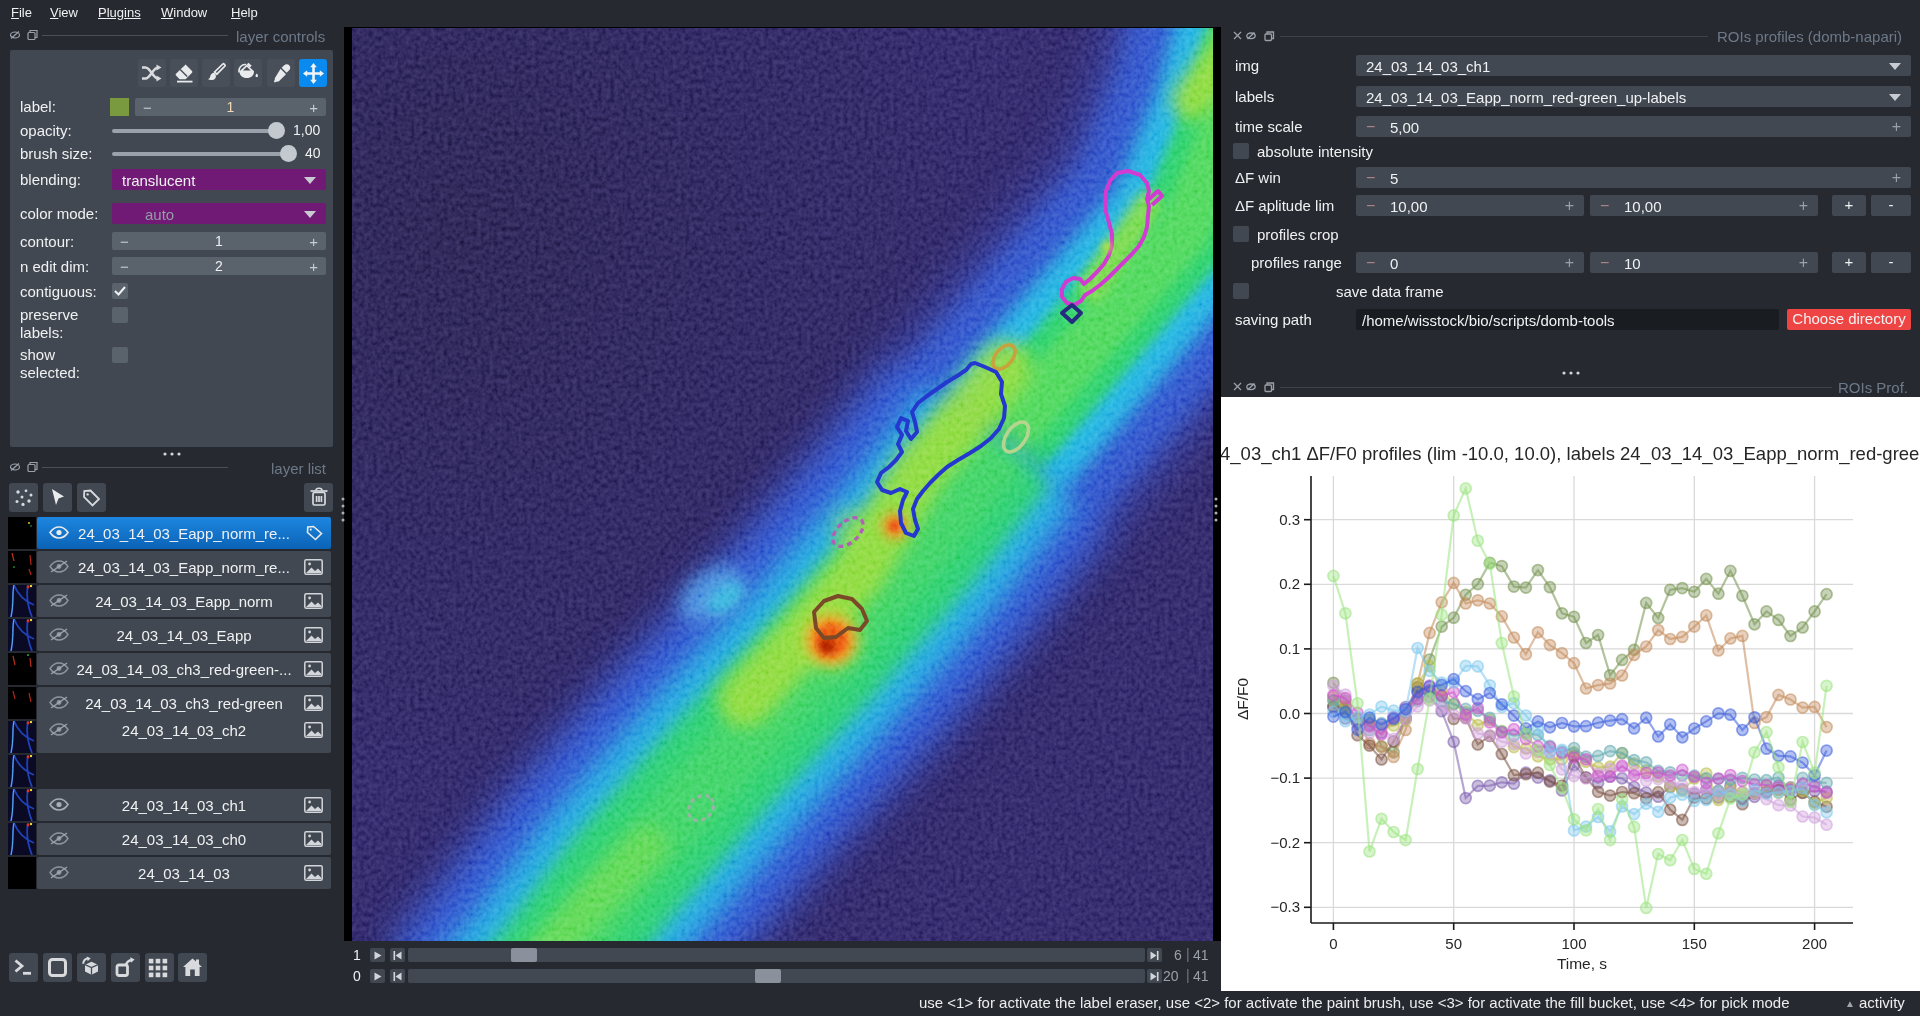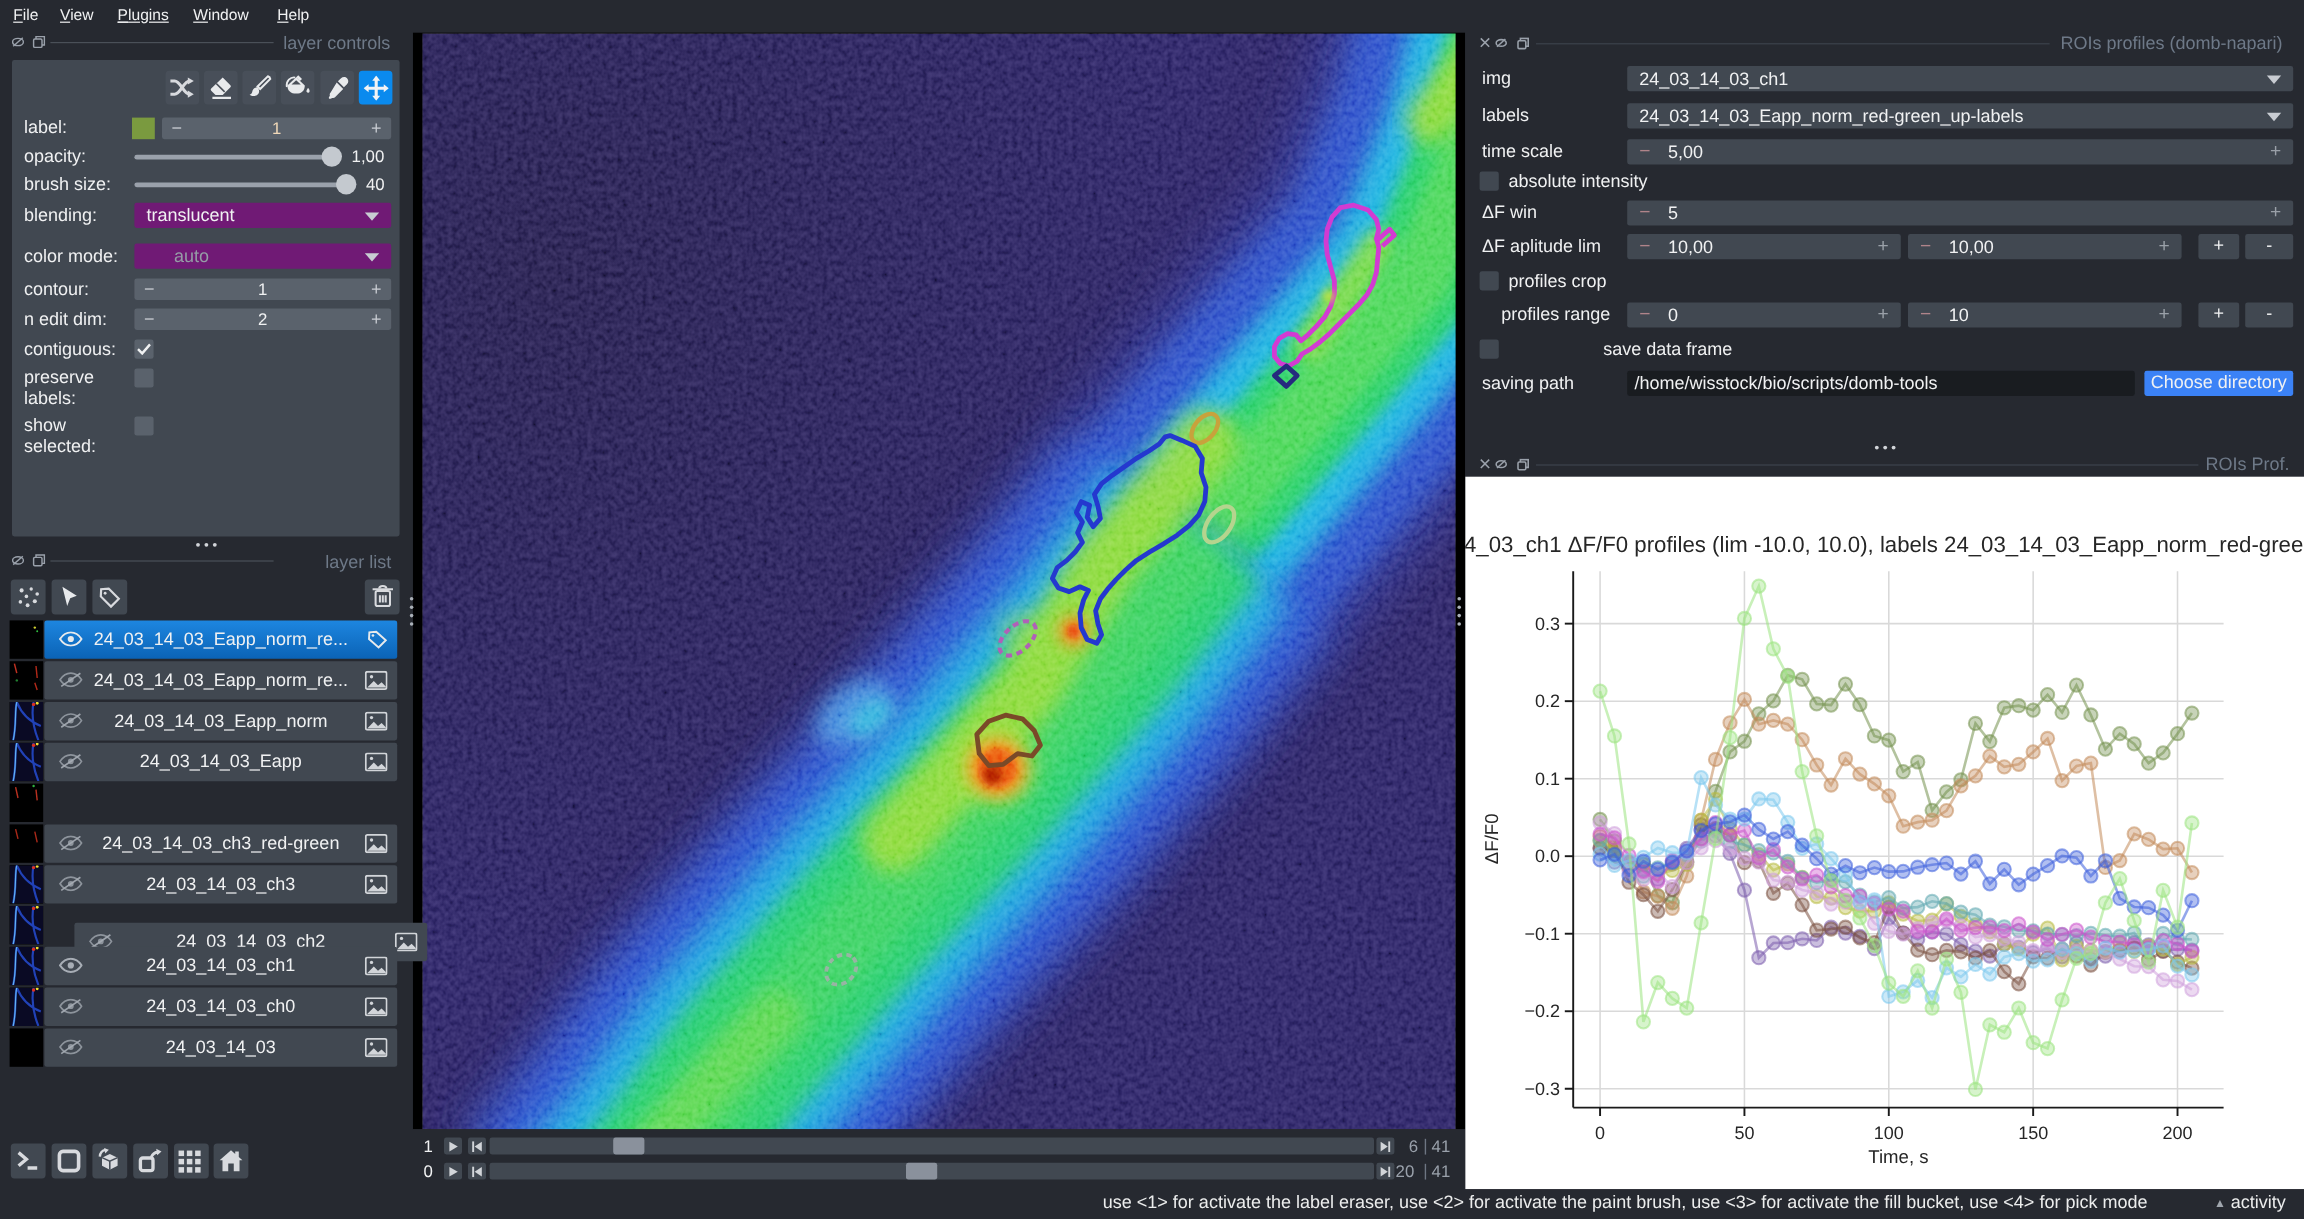--- a/index.html
+++ b/index.html
@@ -384,20 +384,33 @@
         <circle cx="5.6" cy="5" r="1.4" fill="#d2d5d9"></circle>
         <path d="M2 14 L7.5 8.5 L11 12 L14 9.5 L17.5 13 V14 Z" fill="#d2d5d9"></path>
       </svg>
 </div>
 <div class="thumb" style="top:653px;">
       <svg width="28" height="32" viewBox="0 0 28 32">
         <path d="M5 3 l2 9 M22 5 l1 9" stroke="#b83020" stroke-width="1.2"></path>
         <circle cx="20" cy="2" r="1" fill="#30b040"></circle>
       </svg>
     </div>
+<div class="row" style="top:653px;">
+  <svg style="position:absolute;left:12px;top:9px;" width="20" height="13" viewBox="0 0 20 13">
+        <path d="M1 6.5 C4 2 8 1 10 1 C12 1 16 2 19 6.5 C16 11 12 12 10 12 C8 12 4 11 1 6.5 Z" fill="none" stroke="#a7adb5" stroke-width="1.4" opacity="0.75"></path>
+        <circle cx="10" cy="6.5" r="2.4" fill="#a7adb5" opacity="0.75"></circle>
+        <line x1="2" y1="12" x2="18" y2="1" stroke="#a7adb5" stroke-width="1.4" opacity="0.9"></line>
+      </svg>
+  <div class="rowname">24_03_14_03_ch3_red-green-...</div>
+  <svg style="position:absolute;left:267px;top:8px;" width="19" height="16" viewBox="0 0 19 16">
+        <rect x="0.8" y="0.8" width="17.4" height="14.4" rx="1.5" fill="none" stroke="#d2d5d9" stroke-width="1.5"></rect>
+        <circle cx="5.6" cy="5" r="1.4" fill="#d2d5d9"></circle>
+        <path d="M2 14 L7.5 8.5 L11 12 L14 9.5 L17.5 13 V14 Z" fill="#d2d5d9"></path>
+      </svg>
+</div>
 <div class="thumb" style="top:687px;">
       <svg width="28" height="32" viewBox="0 0 28 32">
         <path d="M5 4 l2 8 M21 6 l2 9" stroke="#a82818" stroke-width="1.2"></path>
       </svg>
     </div>
 <div class="row" style="top:687px;">
   <svg style="position:absolute;left:12px;top:9px;" width="20" height="13" viewBox="0 0 20 13">
         <path d="M1 6.5 C4 2 8 1 10 1 C12 1 16 2 19 6.5 C16 11 12 12 10 12 C8 12 4 11 1 6.5 Z" fill="none" stroke="#a7adb5" stroke-width="1.4" opacity="0.75"></path>
         <circle cx="10" cy="6.5" r="2.4" fill="#a7adb5" opacity="0.75"></circle>
         <line x1="2" y1="12" x2="18" y2="1" stroke="#a7adb5" stroke-width="1.4" opacity="0.9"></line>
@@ -433,21 +446,21 @@
 </div>
 <div class="thumb" style="top:755px;">
       <svg width="28" height="32" viewBox="0 0 28 32">
         <rect x="0" y="0" width="28" height="32" fill="#0a0a24"></rect>
         <path d="M6 0 C4 8 6 18 3 32 M6 0 C10 10 16 16 26 20 M20 0 C18 10 20 22 24 32" stroke="#2448c8" stroke-width="1.8" fill="none" opacity="0.9"></path>
         <path d="M6 0 C4 8 6 18 3 32" stroke="#60b0f0" stroke-width="1" fill="none"></path>
         <circle cx="20" cy="2" r="1.4" fill="#e03020"></circle>
         <circle cx="23" cy="1" r="1.2" fill="#f0e030"></circle>
       </svg>
     </div>
-<div class="row" style="top:769px;margin-left:25px;">
+<div class="row" style="top:714px;">
   <svg style="position:absolute;left:12px;top:9px;" width="20" height="13" viewBox="0 0 20 13">
         <path d="M1 6.5 C4 2 8 1 10 1 C12 1 16 2 19 6.5 C16 11 12 12 10 12 C8 12 4 11 1 6.5 Z" fill="none" stroke="#a7adb5" stroke-width="1.4" opacity="0.75"></path>
         <circle cx="10" cy="6.5" r="2.4" fill="#a7adb5" opacity="0.75"></circle>
         <line x1="2" y1="12" x2="18" y2="1" stroke="#a7adb5" stroke-width="1.4" opacity="0.9"></line>
       </svg>
   <div class="rowname">24_03_14_03_ch2</div>
   <svg style="position:absolute;left:267px;top:8px;" width="19" height="16" viewBox="0 0 19 16">
         <rect x="0.8" y="0.8" width="17.4" height="14.4" rx="1.5" fill="none" stroke="#d2d5d9" stroke-width="1.5"></rect>
         <circle cx="5.6" cy="5" r="1.4" fill="#d2d5d9"></circle>
         <path d="M2 14 L7.5 8.5 L11 12 L14 9.5 L17.5 13 V14 Z" fill="#d2d5d9"></path>
@@ -663,21 +676,21 @@
       <span class="pp">+</span>
 </div>
 <div class="abs" style="left:1832px;top:252px;width:34px;height:21px;background:#414851;border-radius:2px;text-align:center;font-size:15px;line-height:20px;">+</div>
 <div class="abs" style="left:1871px;top:252px;width:40px;height:21px;background:#414851;border-radius:2px;text-align:center;font-size:15px;line-height:20px;">-</div>
 <div class="chk" style="left:1233px;top:283px;"></div>
 <div class="lbl" style="left:1308px;top:283px;margin-left:28px;">save data frame</div>
 <div class="lbl" style="left:1235px;top:311px;">saving path</div>
 <div class="abs" style="left:1356px;top:309px;width:423px;height:21px;background:#191c20;border-radius:2px;">
   <span style="position:absolute;left:6px;top:50%;transform:translateY(-50%);font-size:15px;color:#f0f1f2;">/home/wisstock/bio/scripts/domb-tools</span>
 </div>
-<div class="abs" style="left:1787px;top:309px;width:124px;height:21px;background:#3b82f6;border-radius:2px;text-align:center;font-size:15px;line-height:20px;">Choose directory</div>
+<div class="abs" style="left:1787px;top:309px;width:124px;height:21px;background:#ef4444;border-radius:2px;text-align:center;font-size:15px;line-height:20px;">Choose directory</div>
 <svg class="abs" style="left:1562px;top:371px;" width="18" height="4" viewBox="0 0 18 4">
       <g fill="#d2d5d9">
         <circle cx="2" cy="2" r="1.6"></circle>
         <circle cx="9" cy="2" r="1.6"></circle>
         <circle cx="16" cy="2" r="1.6"></circle>
       </g>
     </svg>
 
 <svg class="abs" style="left:1233px;top:382px;" width="42" height="11" viewBox="0 0 42 11">
  <g stroke="#9aa1ab" stroke-width="1.3" fill="none">

